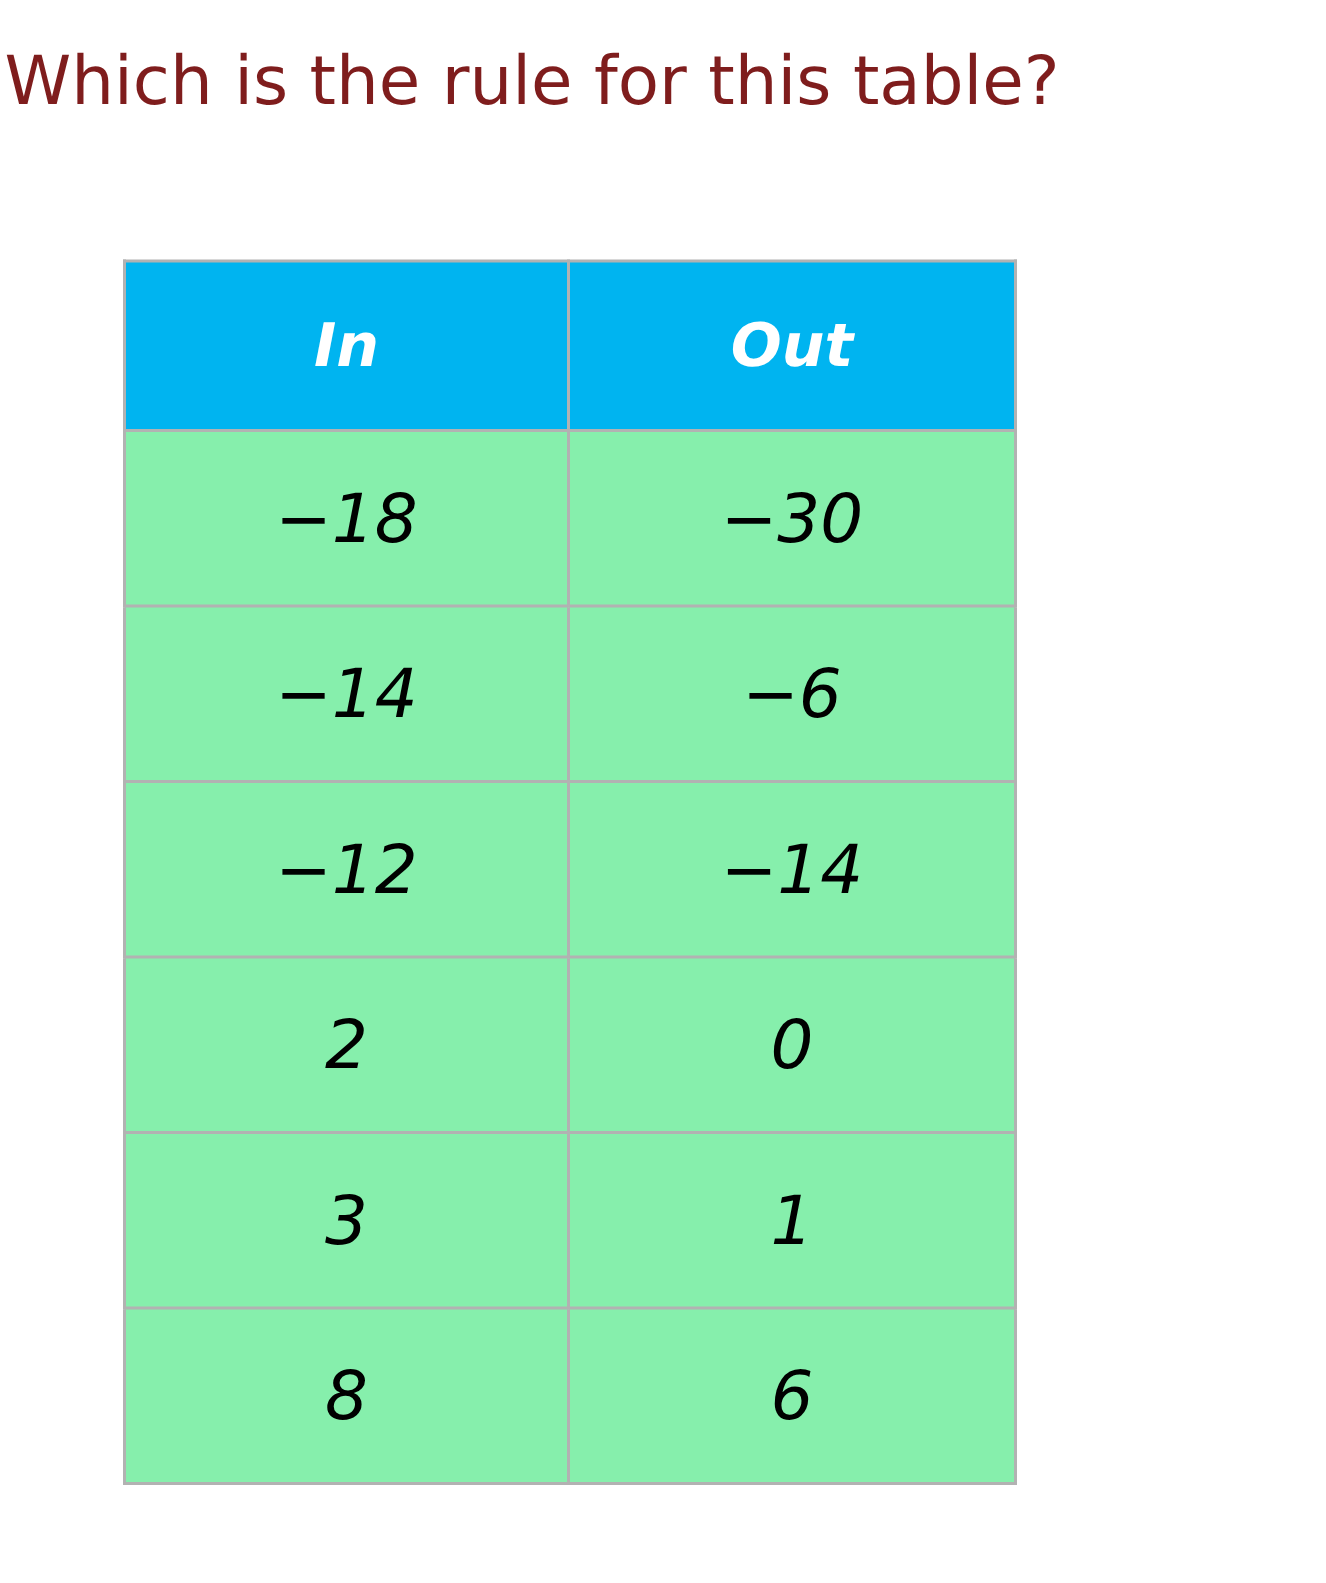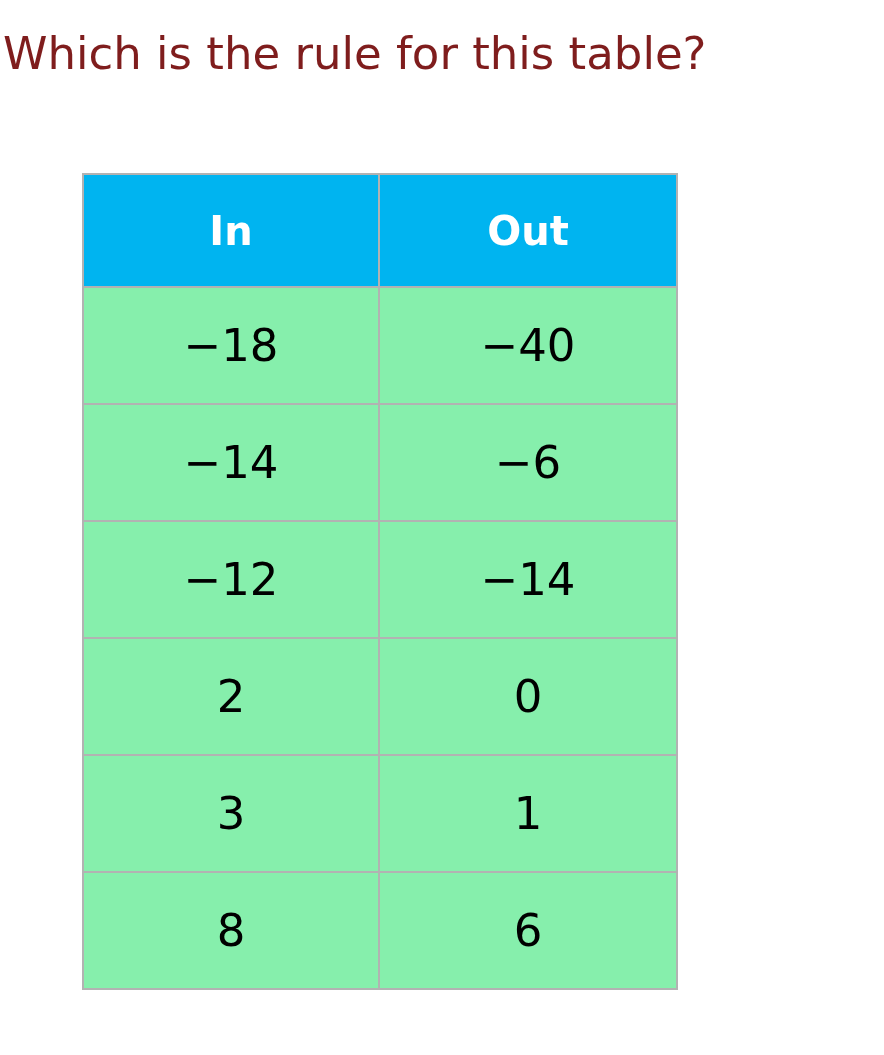--- a/index.html
+++ b/index.html
@@ -60,20 +60,21 @@
     background: #86efac;
     color: #000000;
     font-weight: normal;
     font-size: 45px;
     height: 115px;
   }
 
   .cell-text {
     display: block;
     line-height: 1;
+    font-style: italic;
   }
 </style>
 </head>
 <body>
 
 <div id="question-title">Which is the rule for this table?</div>
 
 <table id="io-table">
   <colgroup>
     <col class="col-in">
@@ -88,21 +89,21 @@
         <span class="cell-text">Out</span>
       </th>
     </tr>
   </thead>
   <tbody>
     <tr>
       <td>
         <span class="cell-text">−18</span>
       </td>
       <td>
-        <span class="cell-text">−40</span>
+        <span class="cell-text">−30</span>
       </td>
     </tr>
     <tr>
       <td>
         <span class="cell-text">−14</span>
       </td>
       <td>
         <span class="cell-text">−6</span>
       </td>
     </tr>

